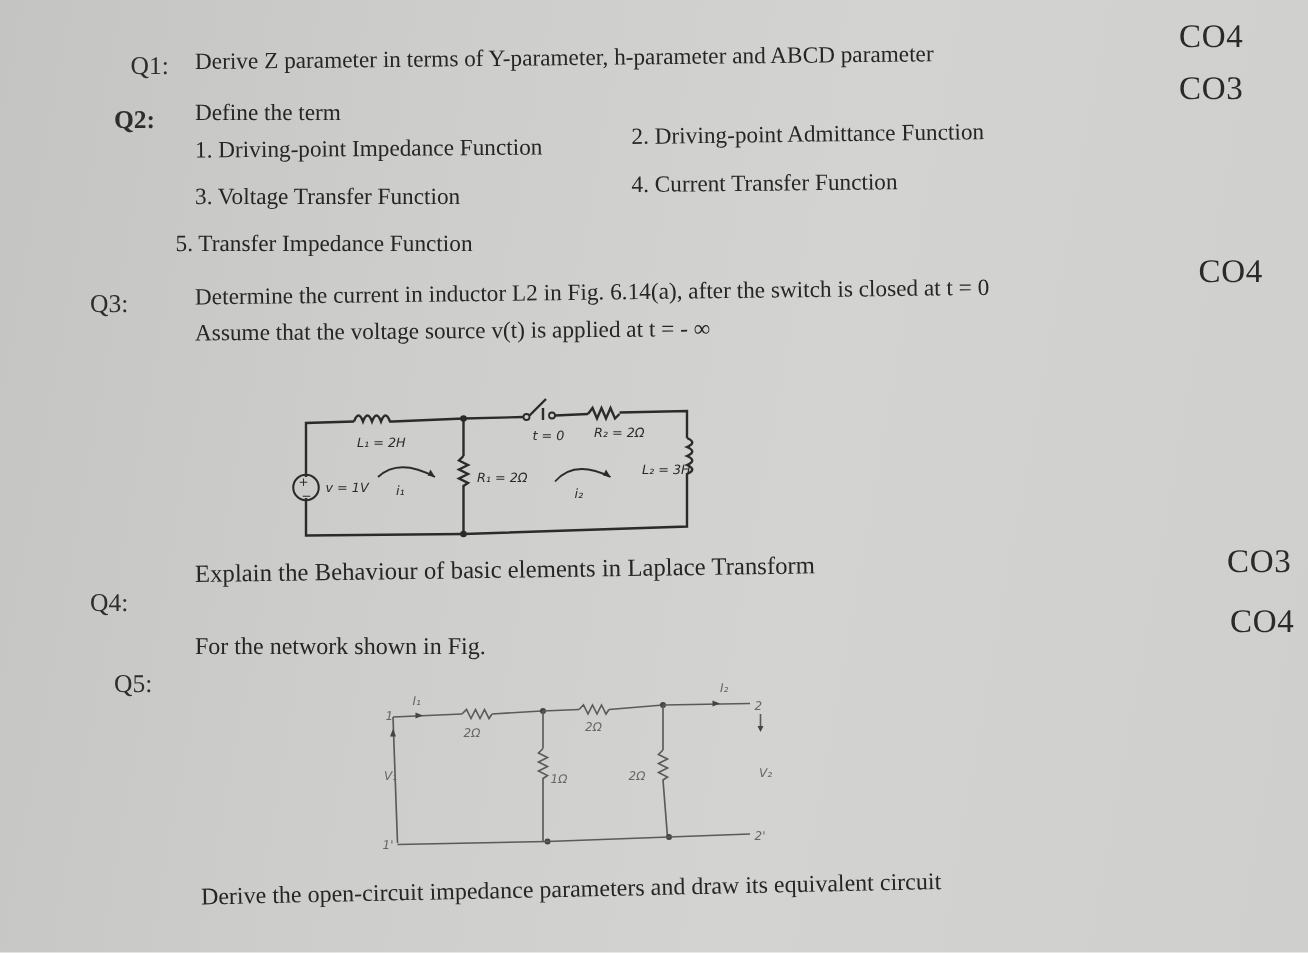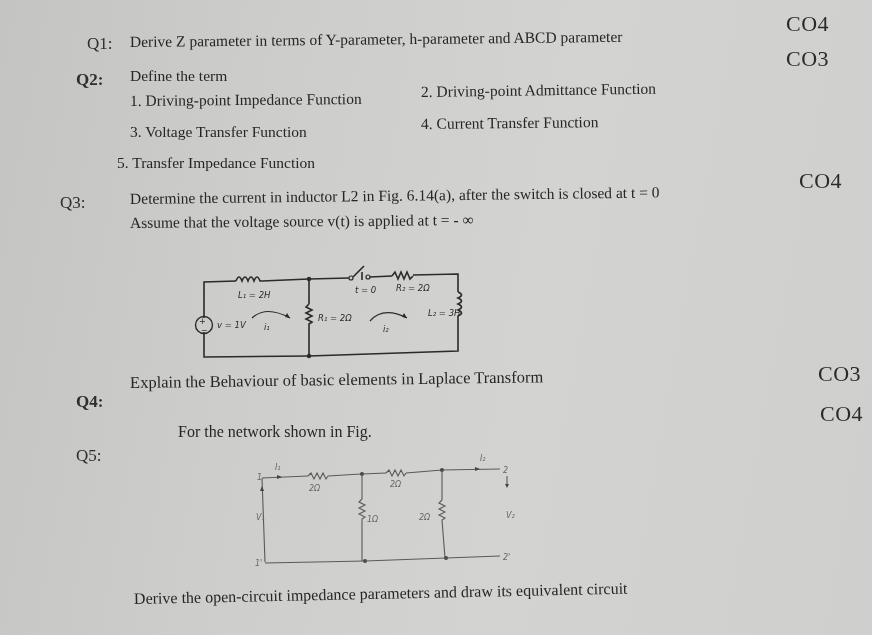--- a/index.html
+++ b/index.html
@@ -82,26 +82,26 @@
 
   <path class="wire" style="stroke-width:1.2" d="M252 318 Q266 305 290 318"></path>
   <path d="M290 318 l-5 -1 l2 -4 z" fill="#2b2b2b"></path>
   <text x="264" y="330" class="clabel">i₁</text>
   <path class="wire" style="stroke-width:1.2" d="M370 321 Q383 306 407 318"></path>
   <path d="M407 318 l-5 -1 l2 -4 z" fill="#2b2b2b"></path>
   <text x="383" y="332" class="clabel">i₂</text>
 </svg>
 </div>
 
-<div class="abs qnum" style="left:76px; top:392px;font-weight:bold;">Q4:</div>
+<div class="abs qnum" style="left:60px; top:392px;">Q4:</div>
 <div class="abs qtext" style="left:130px; top:373px; font-size:16.5px; transform:rotate(-0.8deg); transform-origin:left;">Explain the Behaviour of basic elements in Laplace Transform</div>
 <div class="abs co" style="left:818px; top:361px;">CO3</div>
 
 <div class="abs qnum" style="left:76px; top:430px;margin-top:16px;">Q5:</div>
-<div class="abs qtext" style="left:130px; top:423px; font-size:16px;margin-left:48px;">For the network shown in Fig.</div>
+<div class="abs qtext" style="left:130px; top:423px; font-size:16px;">For the network shown in Fig.</div>
 <div class="abs co" style="left:820px; top:401px;">CO4</div>
 
 <div>
 <svg width="872" height="635" style="left:0; top:0;">
 
   <path class="wire-light" d="M262 478 L308 476"></path>
   <path d="M282 477 l-5 -2 l0 4 z" fill="#444"></path>
   <path class="wire-light" d="M308 476 l3 -3 l3 6 l3 -6 l3 6 l3 -6 l3 6 l2 -3"></path>
   <path class="wire-light" d="M328 476 L361 474"></path>
   <circle cx="362" cy="474" r="2" fill="#444"></circle>

